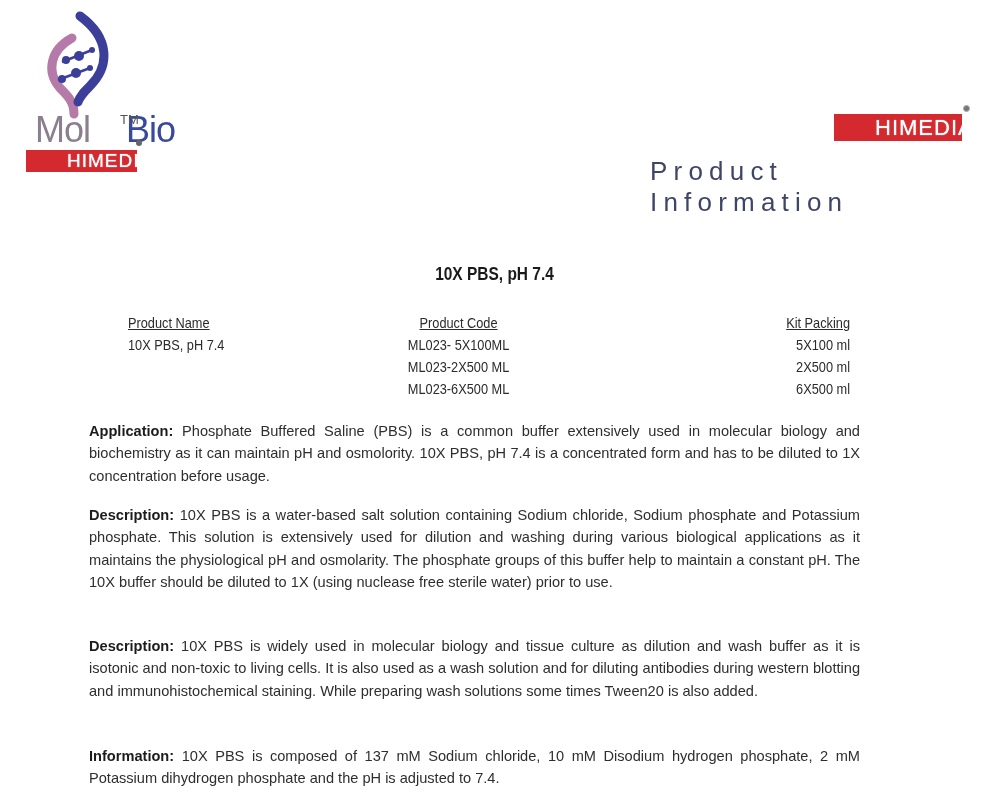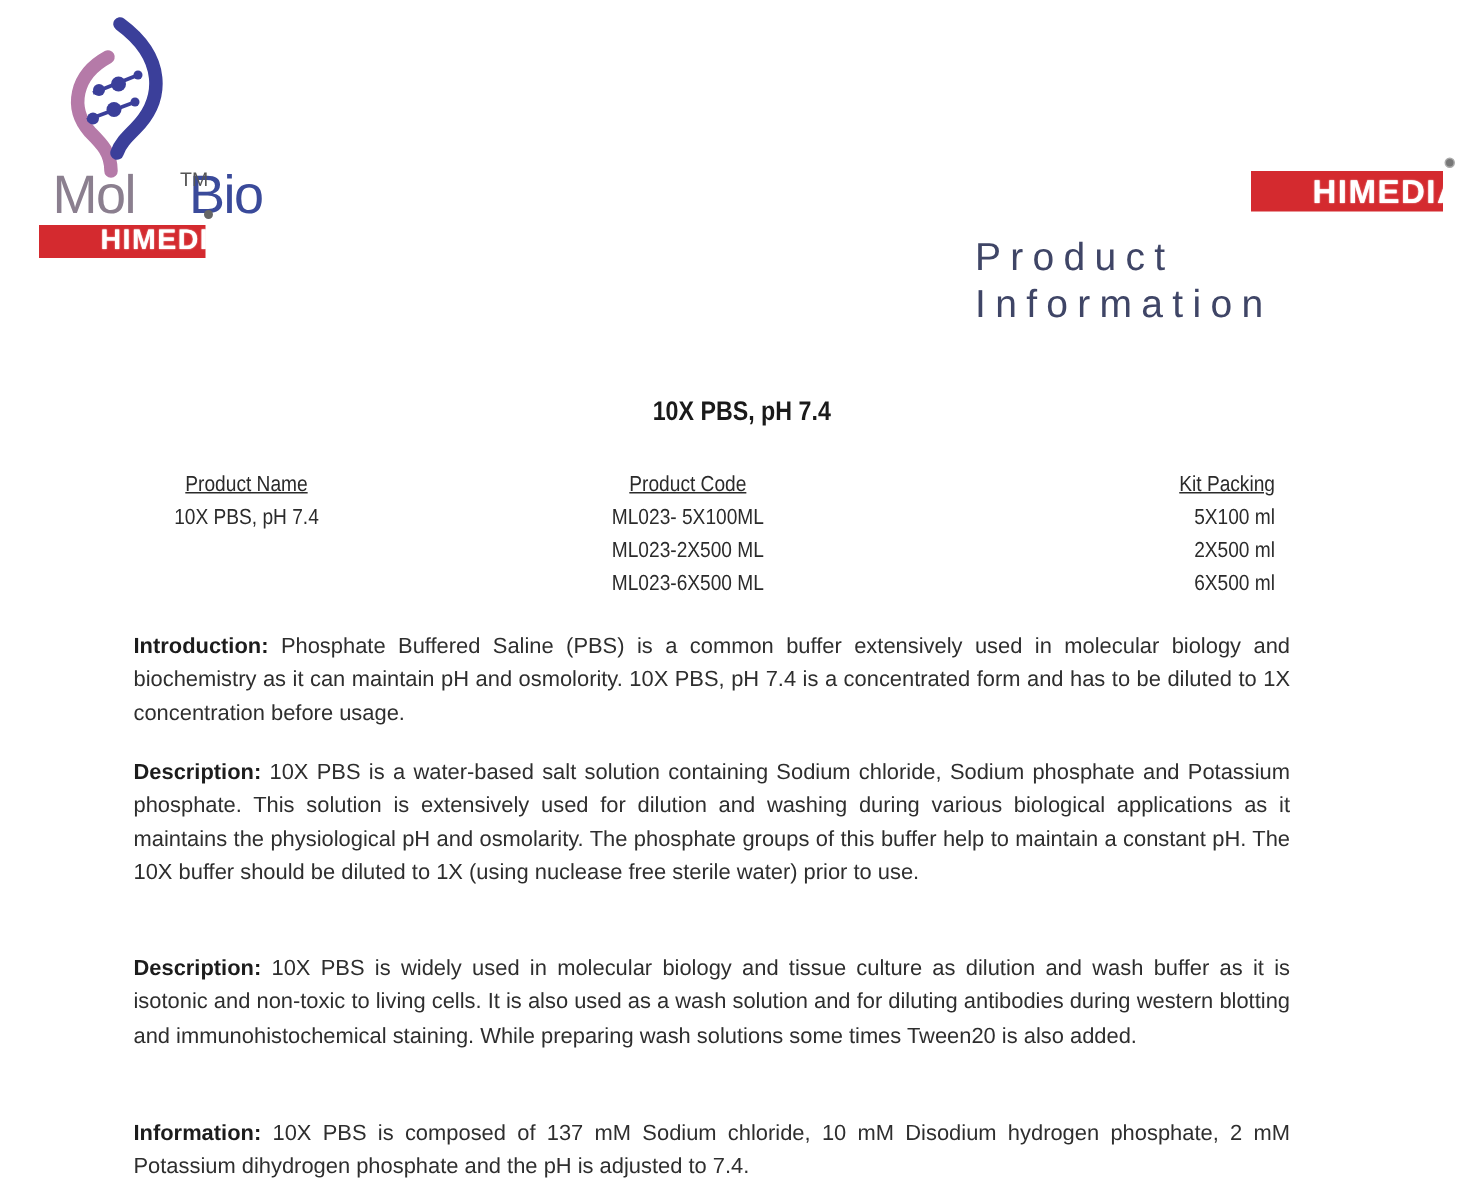--- a/index.html
+++ b/index.html
@@ -5,32 +5,32 @@
     * { margin: 0; padding: 0; box-sizing: border-box; }
     html, body { width: 989px; height: 800px; background: #ffffff; overflow: hidden; }
     body { position: relative; font-family: "Liberation Sans", sans-serif; color: #2b2b2b; }
 
     .logo-left { position: absolute; left: 22px; top: 10px; width: 125px; height: 170px; }
     .molbio-text { position: absolute; left: 24px; top: 112px; font-size: 36px; letter-spacing: -1px; line-height: 1; font-family: "Liberation Sans", sans-serif; }
     .molbio-text .mol { color: #8b7f8f; margin-left: 11px; }
     .molbio-text .bio { color: #3a4a9a; padding-left: 36px; }
     .tm { position: absolute; left: 120px; top: 112px; font-size: 13px; color: #555; }
     .reg-dot-left { position: absolute; left: 136px; top: 140px; width: 6px; height: 6px; border-radius: 50%; background: #666; }
-    .himedia-badge { position: absolute; background: #d42a2f; color: #fff; font-weight: bold; font-family: "Liberation Sans", sans-serif; text-align: center; letter-spacing: 1px; padding-left: 41px; }
+    .himedia-badge { position: absolute; background: #d42a2f; color: #fff; font-weight: normal; font-family: "Liberation Sans", sans-serif; text-align: center; letter-spacing: 1px; padding-left: 41px; }
     .himedia-left { left: 26px; top: 150px; width: 111px; height: 22px; font-size: 19px; line-height: 22px; }
     .himedia-right { left: 834px; top: 114px; width: 128px; height: 27px; font-size: 22px; line-height: 27px; }
     .himedia-badge span { text-shadow: 0 0 1px #fff; }
     .reg-dot-right { position: absolute; left: 963px; top: 105px; width: 7px; height: 7px; border-radius: 50%; background: #777; border: 1px solid #aaa; }
     .product-info { position: absolute; left: 650px; top: 156px; font-size: 26px; letter-spacing: 6.2px; color: #3f4566; }
 
     .doc-title { position: absolute; left: 0; width: 989px; top: 264px; text-align: center; font-weight: bold; font-size: 18px; color: #1a1a1a; transform: scaleX(0.86); }
 
     .col { position: absolute; font-size: 14.5px; line-height: 22px; color: #2b2b2b; }
     .col .hdr { text-decoration: underline; }
-    .col-name { left: 108px; top: 312px; text-align: center; width: 128px; }
+    .col-name { left: 128px; top: 312px; text-align: left; width: 128px; }
     .col-code { left: 404px; top: 312px; text-align: center; width: 124px; }
     .col-pack { left: 730px; top: 312px; text-align: right; width: 120px; }
     .cond { transform: scaleX(0.88); transform-origin: left top; }
 
     .para { position: absolute; left: 89px; width: 771px; font-size: 14.6px; line-height: 22.3px; text-align: justify; color: #2e2e2e; }
     .para b { font-weight: bold; color: #1c1c1c; }
     .p-intro { top: 420px; }
     .p-desc { top: 504px; }
     .p-app { top: 635px; }
     .p-comp { top: 745px; }
@@ -89,21 +89,21 @@
 <div class="col col-pack">
   <div class="cond" style="transform-origin: right top;">
     <div class="hdr">Kit Packing</div>
     <div>5X100 ml</div>
     <div>2X500 ml</div>
     <div>6X500 ml</div>
   </div>
 </div>
 
 <div class="para p-intro">
-  <b>Introduction:</b>
+  <b>Application:</b>
   <span>Phosphate Buffered Saline (PBS) is a common buffer extensively used in molecular biology and biochemistry as it can maintain pH and osmolority. 10X PBS, pH 7.4 is a concentrated form and has to be diluted to 1X concentration before usage.</span>
 </div>
 <div class="para p-desc">
   <b>Description:</b>
   <span>10X PBS is a water-based salt solution containing Sodium chloride, Sodium phosphate and Potassium phosphate. This solution is extensively used for dilution and washing during various biological applications as it maintains the physiological pH and osmolarity. The phosphate groups of this buffer help to maintain a constant pH. The 10X buffer should be diluted to 1X (using nuclease free sterile water) prior to use.</span>
 </div>
 <div class="para p-app">
   <b>Description:</b>
   <span>10X PBS is widely used in molecular biology and tissue culture as dilution and wash buffer as it is isotonic and non-toxic to living cells. It is also used as a wash solution and for diluting antibodies during western blotting and immunohistochemical staining. While preparing wash solutions some times Tween20 is also added.</span>
 </div>

